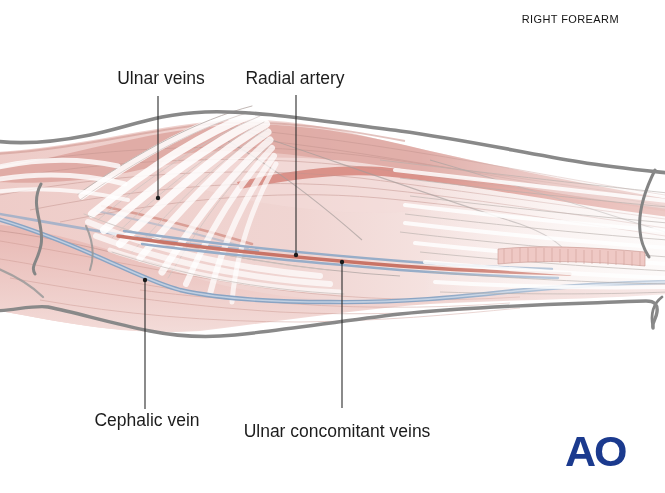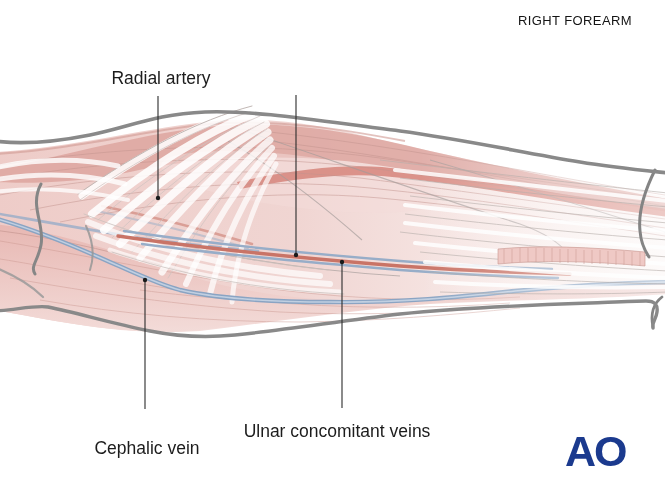--- a/index.html
+++ b/index.html
@@ -2,30 +2,30 @@
 <html><head>
 <meta charset="utf-8">
 <style>
   html,body{margin:0;padding:0;background:#fff;}
   #stage{
     position:relative;width:665px;height:493px;background:#fff;overflow:hidden;
     font-family:"Liberation Sans",sans-serif;
   }
   #stage svg{position:absolute;left:0;top:0;}
   .view-title{
-    position:absolute;right:33px;top:13px;font-size:13px;letter-spacing:.4px;
+    position:absolute;right:46px;top:13px;font-size:11px;letter-spacing:.4px;
     color:#141414;white-space:nowrap;
   }
   .anno{
     position:absolute;transform:translateX(-50%);font-size:17.5px;color:#1c1c1c;
     white-space:nowrap;
   }
   .anno.ulnar{left:161px;top:68px;}
   .anno.radial{left:295px;top:68px;}
-  .anno.cephalic{left:147px;top:438px;}
+  .anno.cephalic{left:147px;top:410px;}
   .anno.concomitant{left:337px;top:421px;}
 </style>
 </head>
 <body>
 
 <div id="stage">
 
   <svg width="665" height="493" viewBox="0 0 665 493">
     <defs>
       <linearGradient id="gBase" x1="0" y1="0" x2="1" y2="0">
@@ -187,16 +187,17 @@
         <circle cx="296" cy="255" r="2.2"></circle>
         <circle cx="145" cy="280" r="2.2"></circle>
         <circle cx="342" cy="262" r="2.2"></circle>
       </g>
     </g>
 
     <text x="565" y="466" font-family="Liberation Sans, sans-serif" font-size="43" font-weight="700" fill="#1b3a8e" letter-spacing="-2">AO</text>
   </svg>
 
   <div class="view-title">RIGHT FOREARM</div>
-  <div class="anno ulnar">Radial artery</div>
+  <div class="anno ulnar">Ulnar veins</div>
+  <div class="anno radial">Radial artery</div>
   <div class="anno cephalic">Cephalic vein</div>
   <div class="anno concomitant">Ulnar concomitant veins</div>
 </div>
 
 </body></html>

